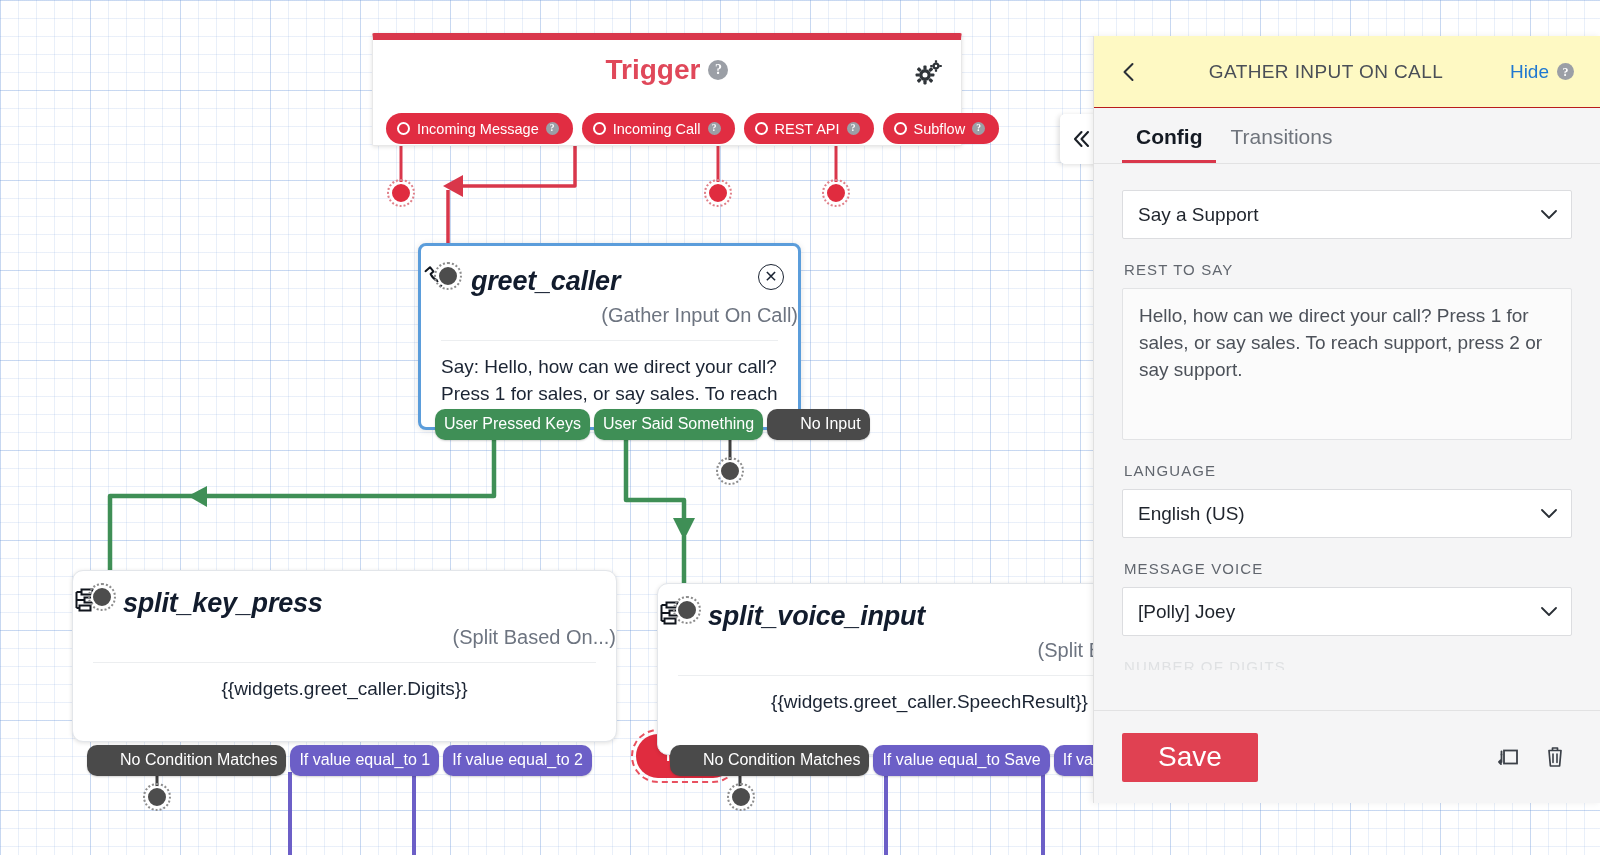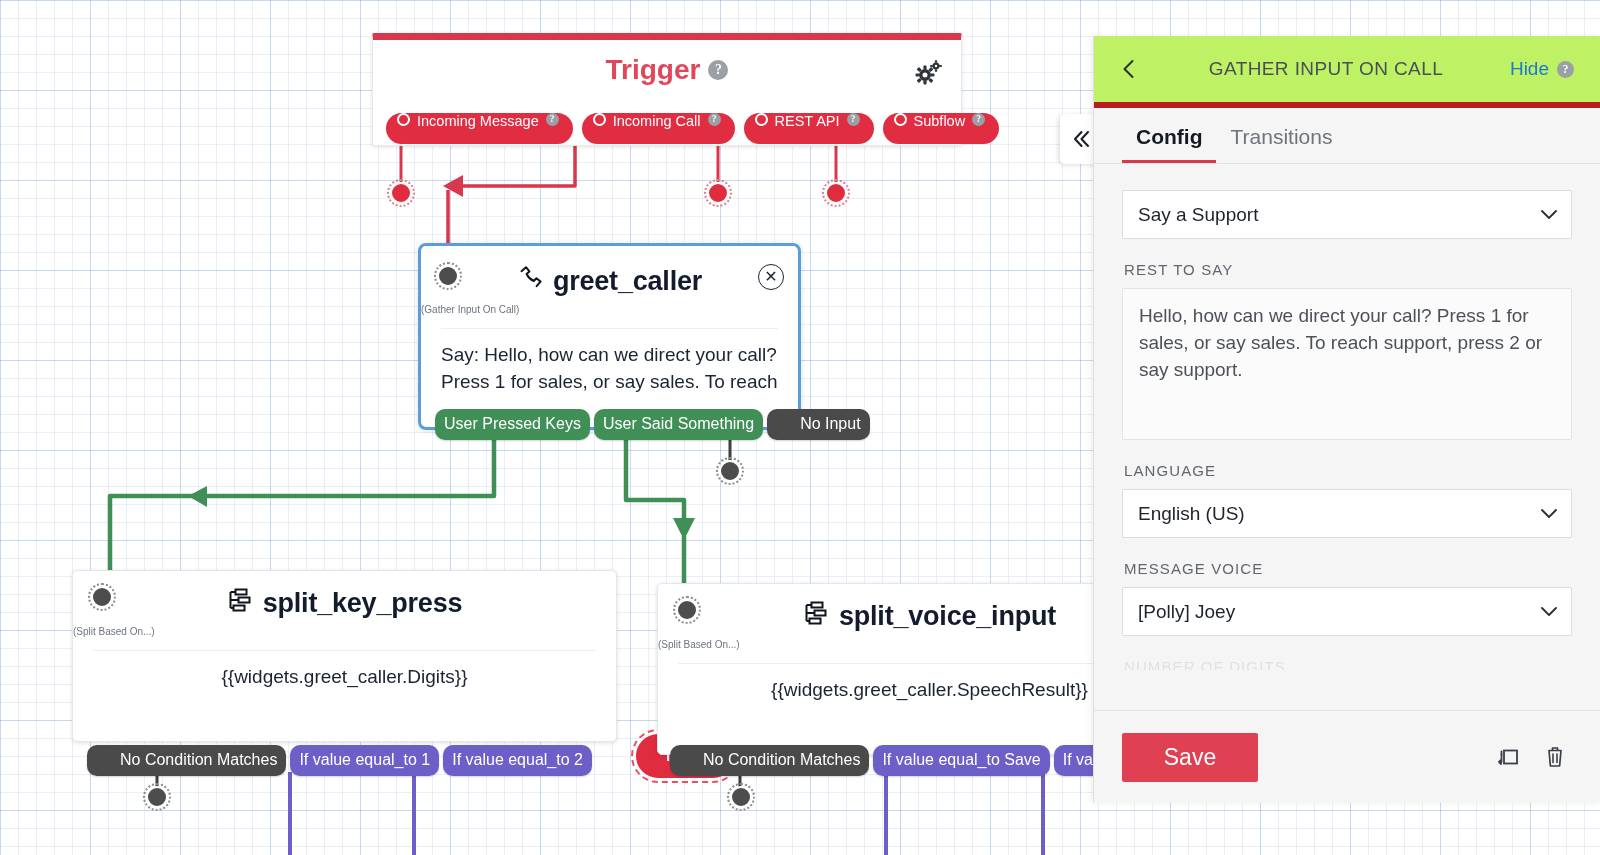--- a/index.html
+++ b/index.html
@@ -23,37 +23,38 @@
     background-position: 0 0, 0 0, 0 0, 0 0;
   }
 
   #edges { position: absolute; left: 0; top: 0; width: 1600px; height: 855px; pointer-events: none; }
 
   
   .widget {
     position: absolute;
     background: #ffffff;
     border: 1px solid #e3e6ea;
-    border-radius: 5px;
+    border-radius: 11px;
     box-shadow: 0 1px 4px rgba(0,0,0,0.13);
   }
   .widget.selected {
     border: 3px solid #5b9ddb;
     border-radius: 8px;
     box-shadow: 0 1px 6px rgba(0,0,0,0.12);
   }
   .wtitle {
-    display: flex; align-items: center; justify-content: center;
-    gap: 10px;
+    display: flex; align-items: center; justify-content: flex-start;
+    gap: 24px;
     font-size: 27px; font-weight: 700; color: #121c2d;
     letter-spacing: -0.2px;
+    font-style: italic;
   }
   .wsub {
-    text-align: left;
-    font-size: 10px; color: #6d7480; margin-top: 6px;
+    text-align: right;
+    font-size: 20px; color: #6d7480; margin-top: 6px;
   }
   .wdivider { height: 1px; background: #eceef0; margin: 13px 20px 0 20px; }
   .wbody {
     font-size: 19px; color: #1b2433; line-height: 1.42;
     padding: 13px 20px 0 20px;
   }
   .wbody.center { text-align: center; }
 
   
   .node-dot {
@@ -125,21 +126,21 @@
 
   #gear-icon {
     position: absolute; right: 18px; top: 18px;
     width: 30px; height: 30px; cursor: pointer;
   }
 
   .trigger-pills { position: absolute; left: 13px; top: 73px; display: flex; gap: 9px; }
   .tpill {
     background: #e12d42; color: #fff;
     border-radius: 16px; height: 31px;
-    display: flex; gap: 7px;
+    display: flex; align-items: center; gap: 7px;
     padding: 0 14px 0 11px;
     font-size: 14.5px; white-space: nowrap;
     cursor: pointer;
   }
   .tpill .ring {
     width: 13px; height: 13px; border-radius: 50%;
     border: 2px solid #ffffff; flex: none;
   }
 
   
@@ -148,22 +149,22 @@
     right: 0; top: 36px; width: 507px; height: 767px;
     background: #f5f5f6;
     border-left: 1px solid #e0e0e0;
     box-shadow: -2px 0 6px rgba(0,0,0,0.07);
     display: flex; flex-direction: column;
   }
   #panel-head {
     height: 72px; flex: none;
     display: flex; align-items: center;
     padding: 0 26px 0 22px;
-    border-bottom: 6px solid #b91c1c;
-    background: #bef264;
+    border-bottom: 1px solid #b91c1c;
+    background: #fef9c3;
   }
   #back-chevron {
     width: 26px; height: 26px; cursor: pointer; flex: none;
     display:flex; align-items:center; justify-content:center;
   }
   #panel-title {
     flex: 1; text-align: center;
     font-size: 19px; color: #4a4f57; letter-spacing: 0.4px;
   }
   #hide-link {
@@ -229,21 +230,21 @@
 
   #panel-foot {
     flex: none; height: 93px;
     border-top: 1px solid #e2e2e3;
     background: #f5f5f6;
     display: flex; align-items: center;
     padding: 0 30px 0 28px;
   }
   #save-button {
     background: #e04152; color: #fff;
-    font-size: 23px; font-family: "Liberation Sans", sans-serif;
+    font-size: 28px; font-family: "Liberation Sans", sans-serif;
     border: none; border-radius: 2px;
     width: 136px; height: 49px; cursor: pointer;
   }
   #foot-icons { margin-left: auto; display: flex; gap: 18px; align-items: center; }
   .foot-icon { width: 30px; height: 30px; cursor: pointer; }
 
   
   #collapse-handle {
     position: absolute;
     left: 1060px; top: 114px;

